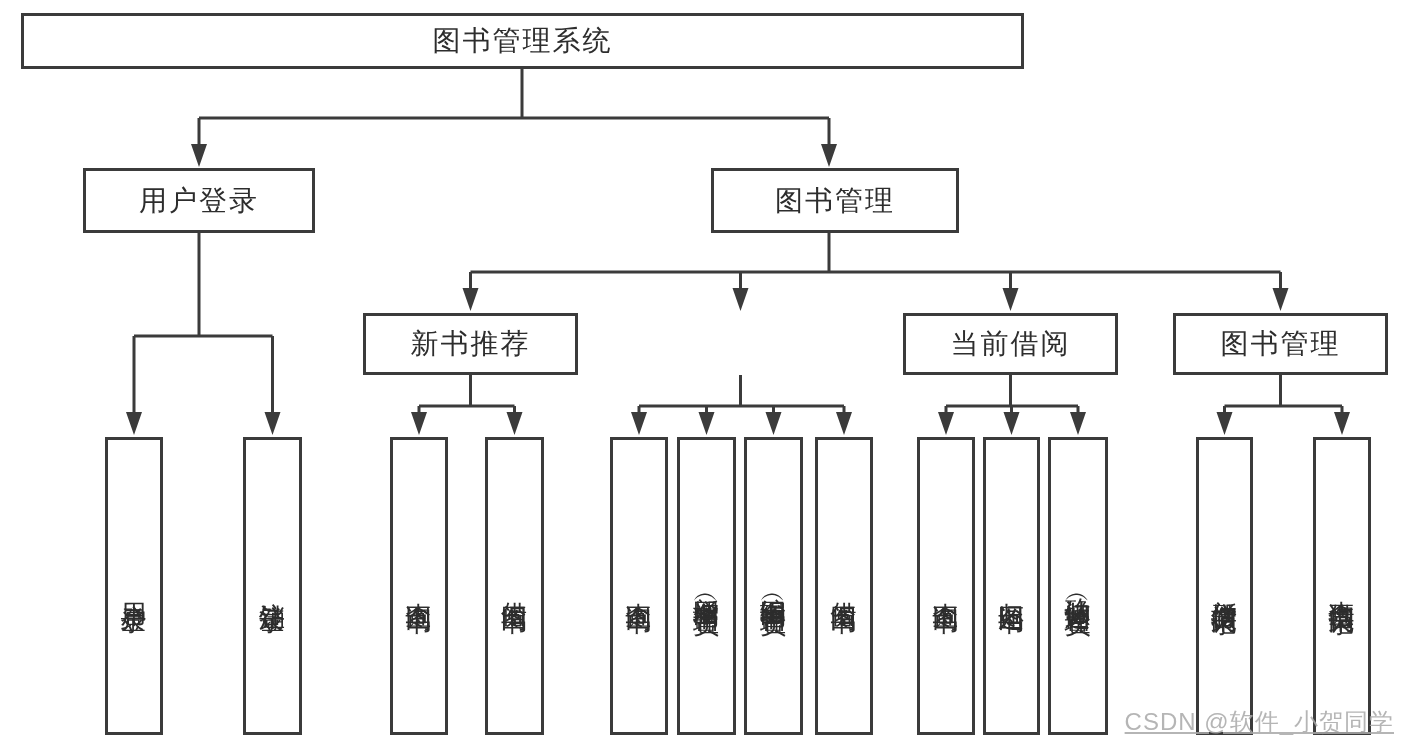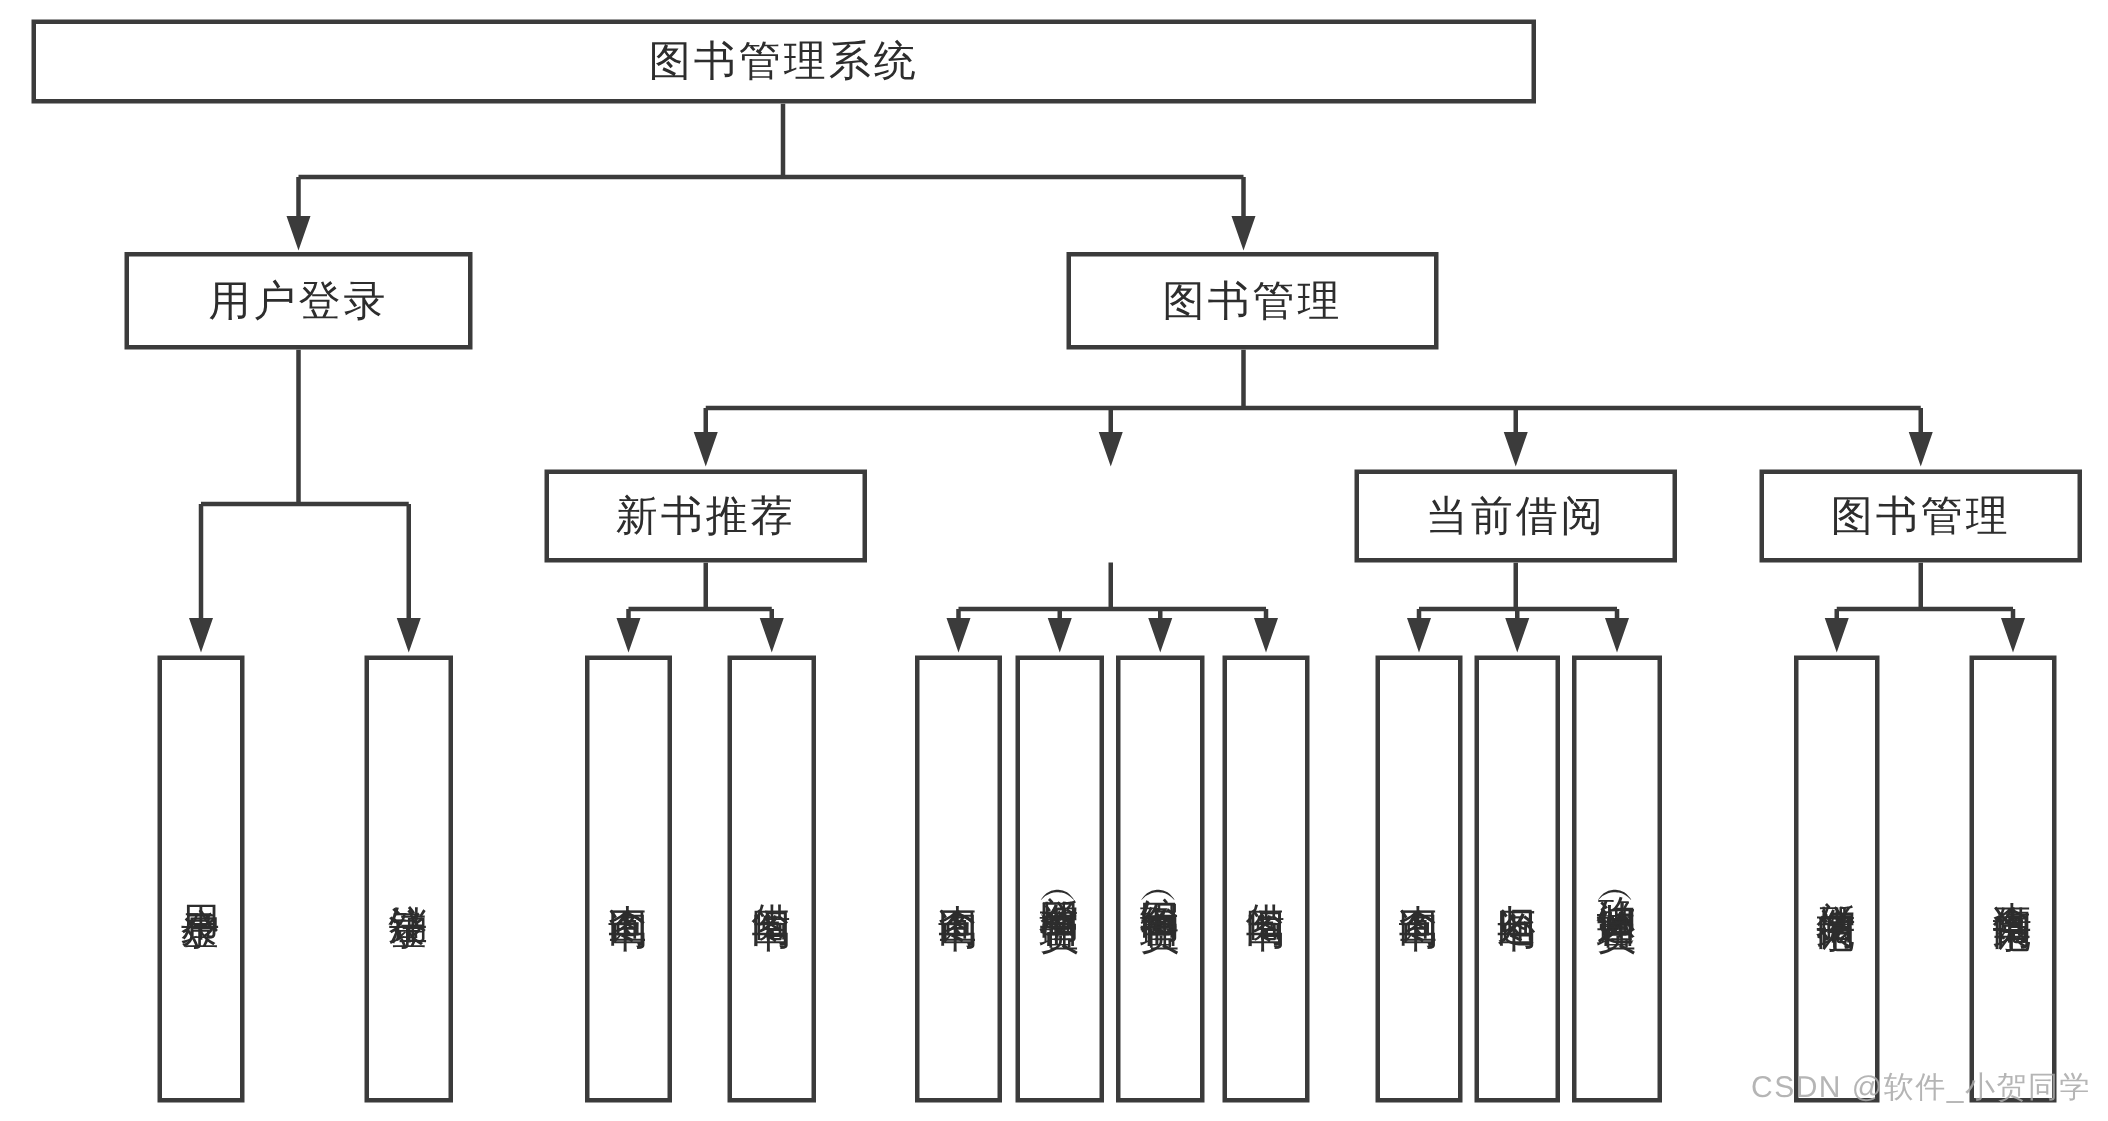--- a/index.html
+++ b/index.html
@@ -25,22 +25,22 @@
   }
   .box.h .lbl{
     font-size:28px;letter-spacing:2px;white-space:nowrap;line-height:1;
   }
   .box.v .lbl{
     writing-mode:vertical-rl;text-orientation:mixed;
     font-size:26px;letter-spacing:2px;line-height:1;white-space:nowrap;
   }
   .watermark{
     position:absolute;right:11px;bottom:9px;z-index:5;
-    font-size:20px;letter-spacing:1px;color:var(--wm);
-    white-space:nowrap;opacity:.85;
+    font-size:24px;letter-spacing:1px;color:var(--wm);
+    white-space:nowrap;opacity:.85;text-decoration:underline;
   }
 </style>
 </head>
 <body>
 
 <div class="stage">
 
   <svg class="wires" viewBox="0 0 1405 747" xmlns="http://www.w3.org/2000/svg">
     <g>
       <path class="shaft" d="M522 69 V118 M199 118 H829 M199 118 V147 M829 118 V147"></path>

